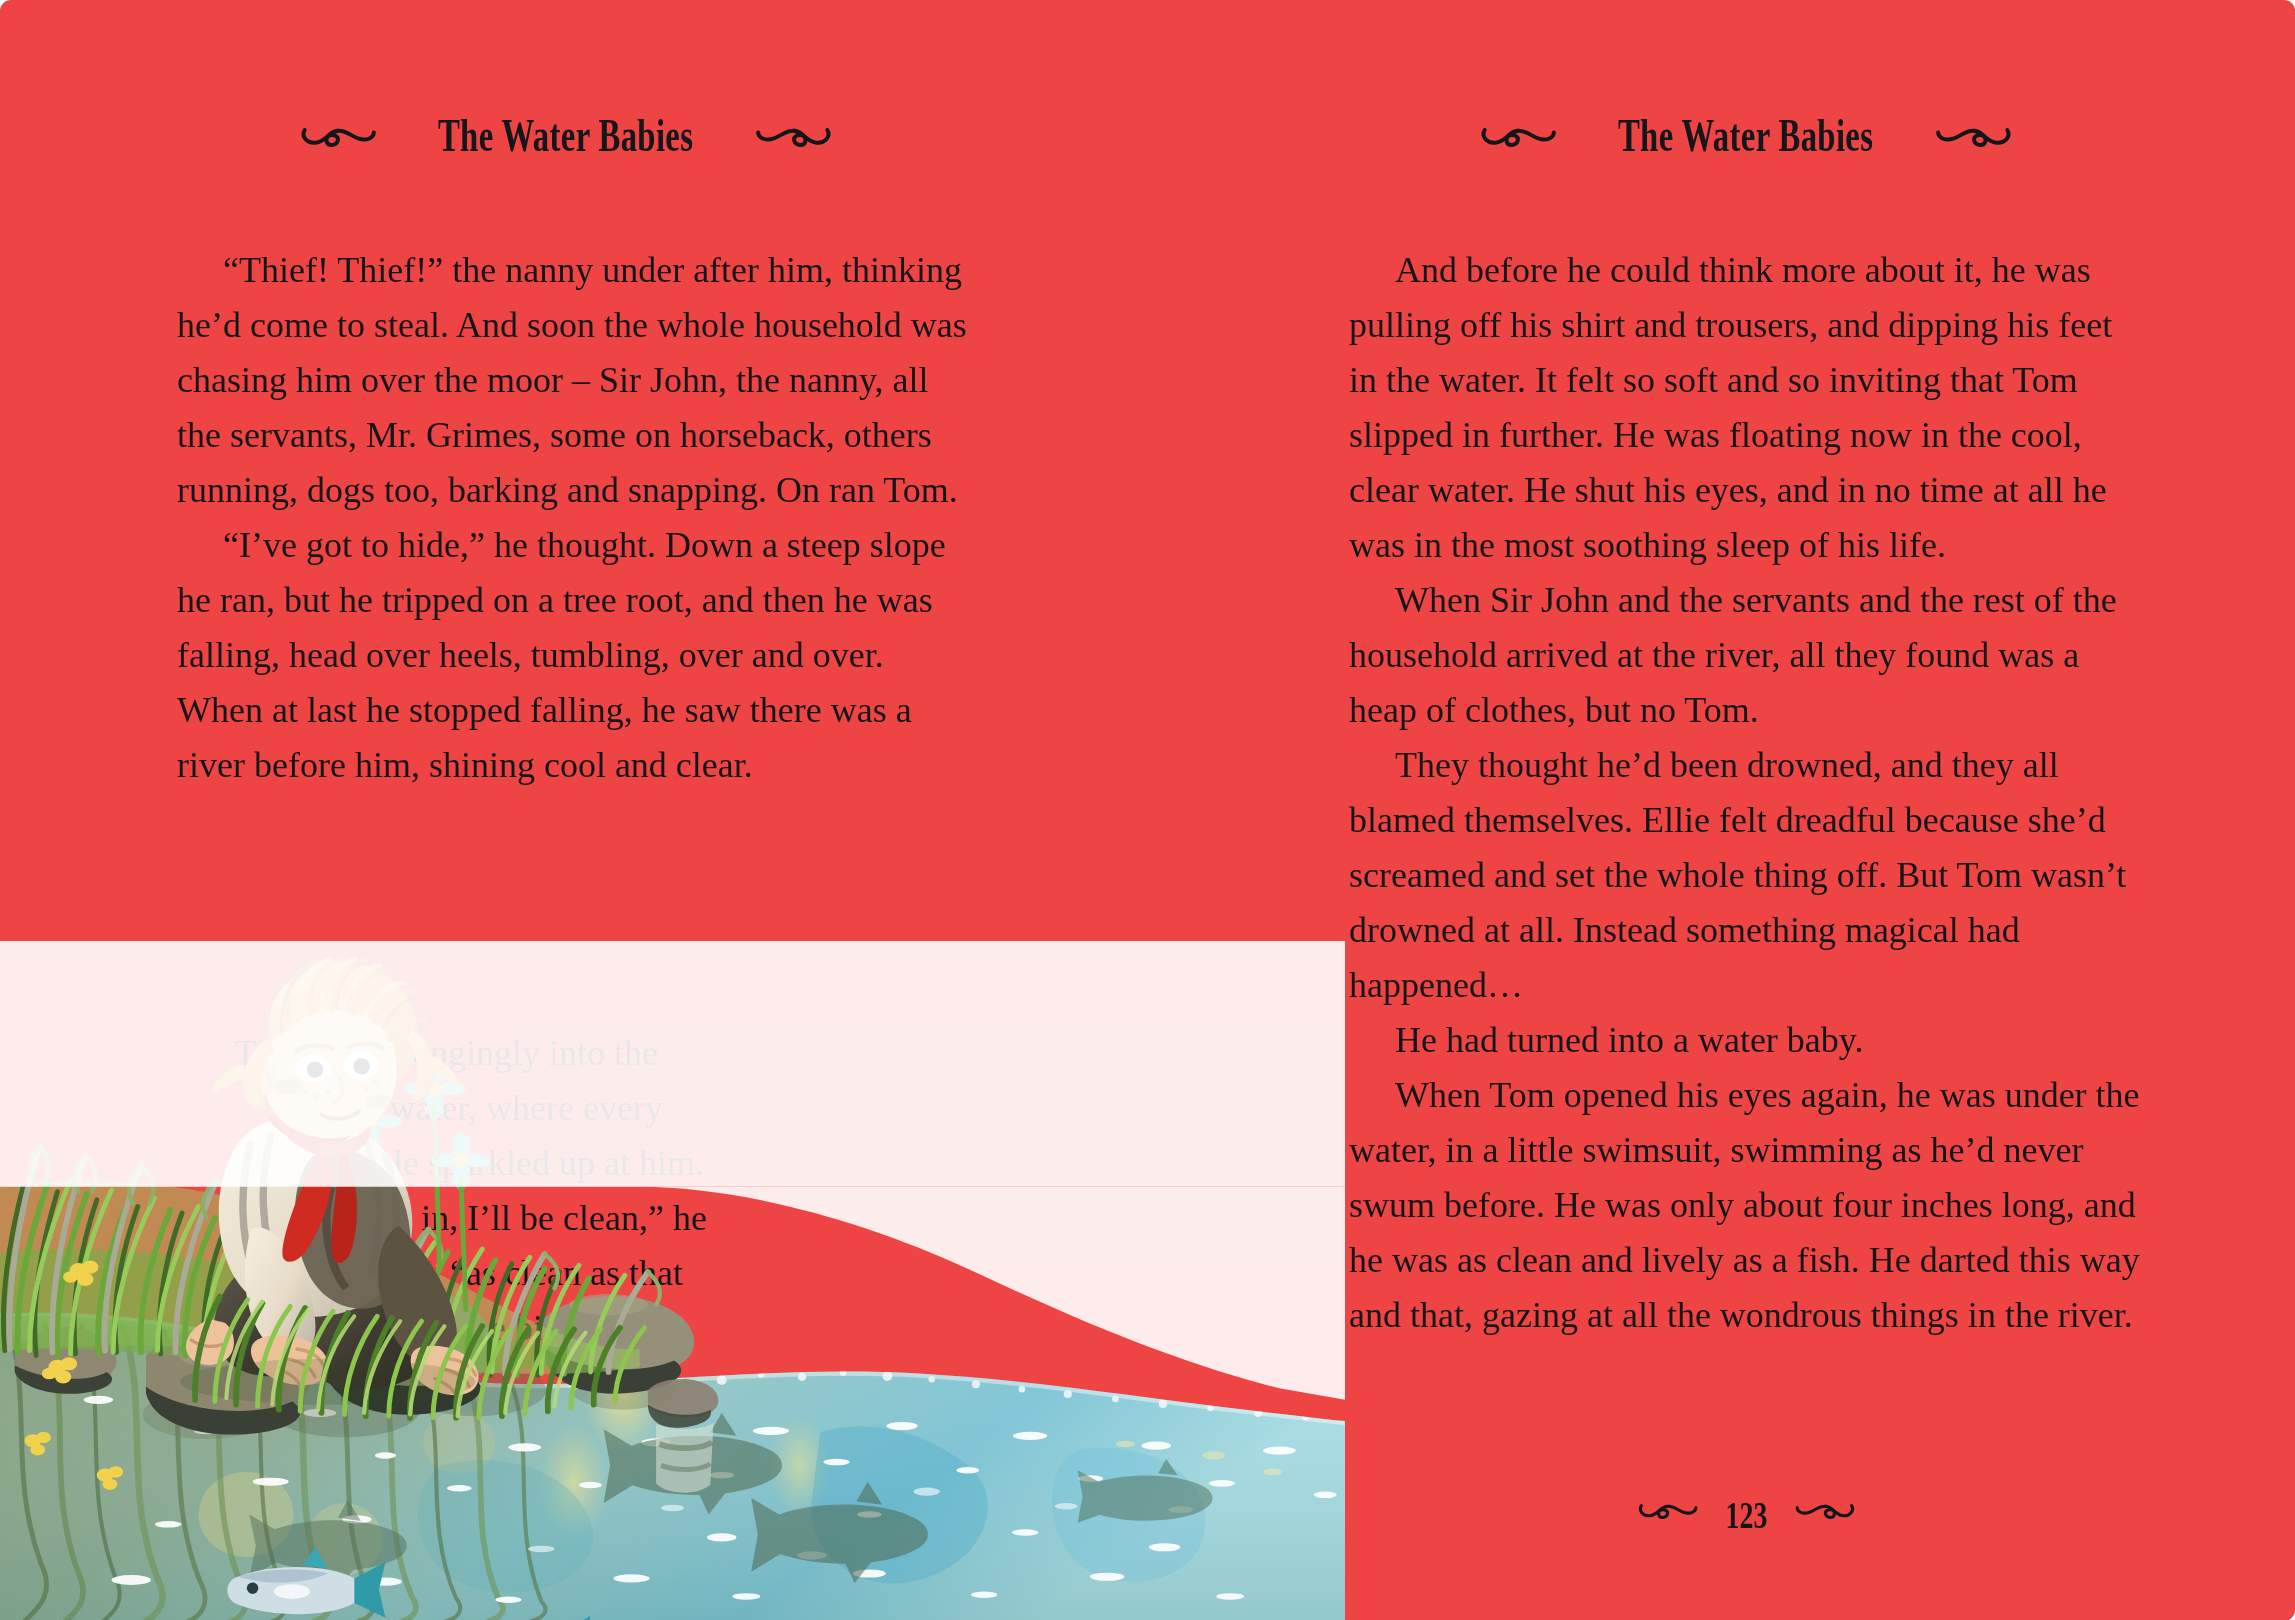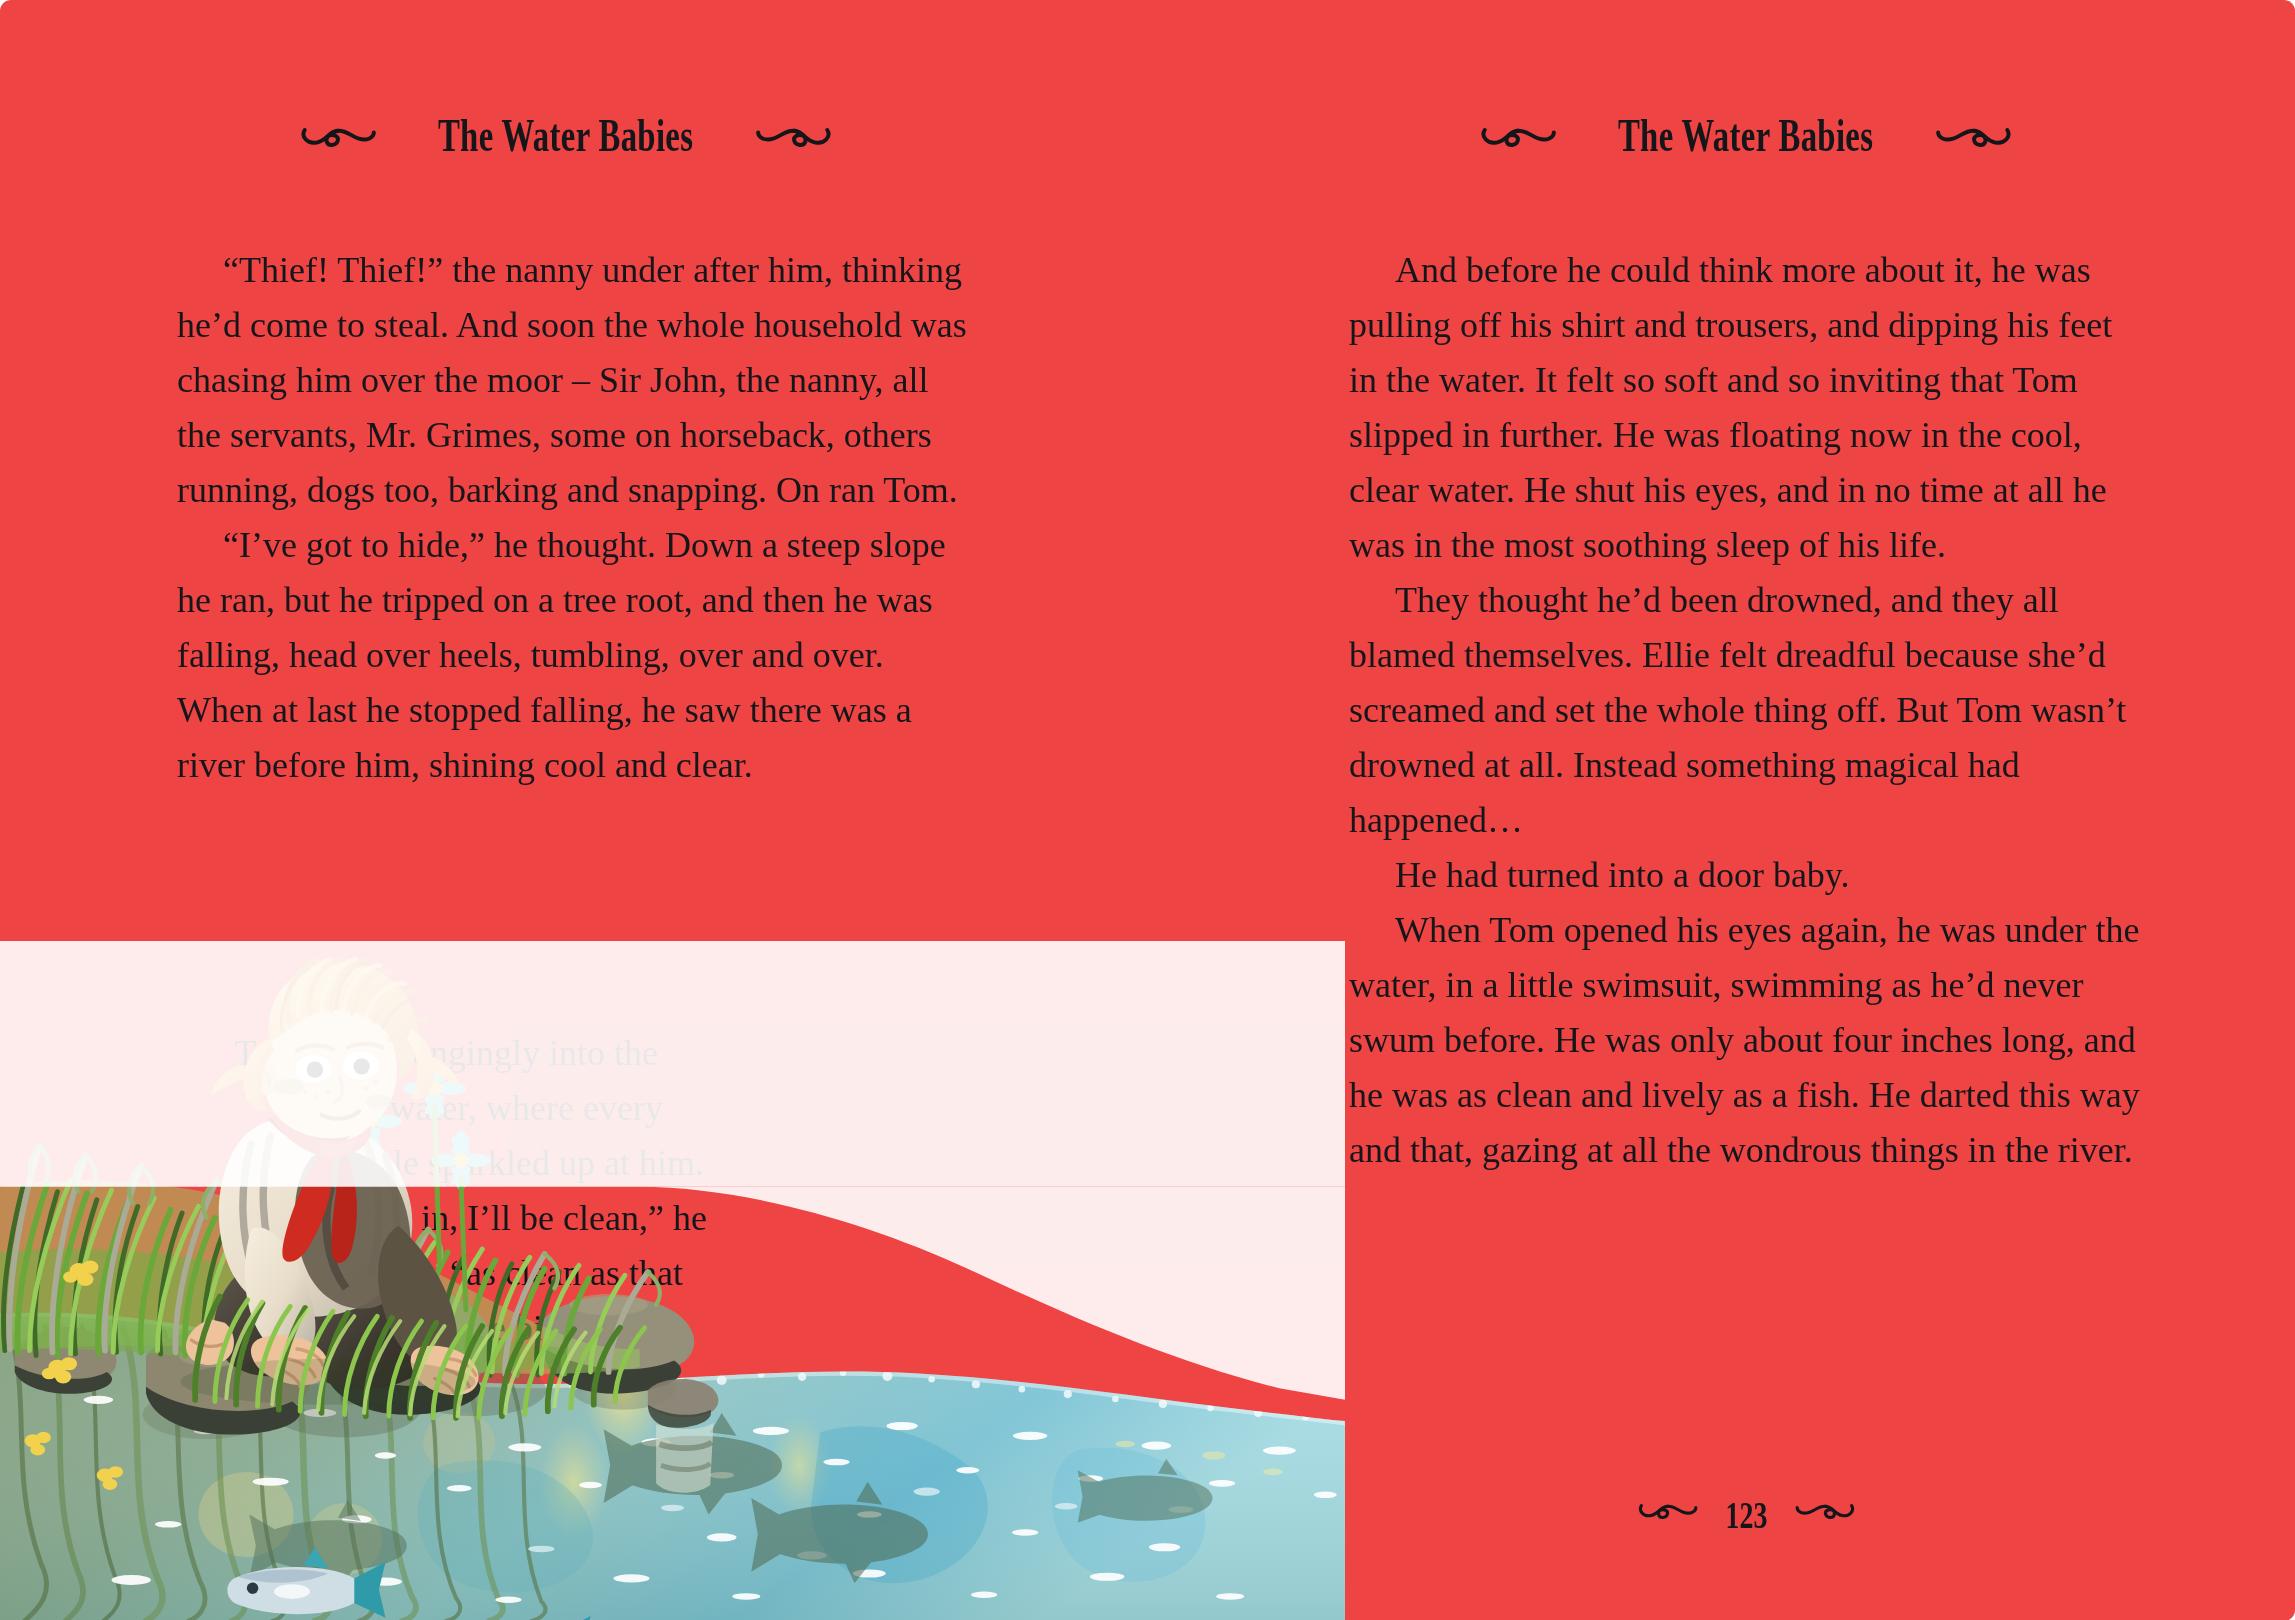--- a/index.html
+++ b/index.html
@@ -162,22 +162,23 @@
     <span>
       <svg class="flourish flip" viewBox="0 0 100 42" aria-hidden="true">
         <path d="M7 14 C 2 22, 10 32, 22 30 C 34 28, 38 16, 49 15 C 60 14, 66 22, 76 25 C 86 28, 95 24, 95 17"></path>
         <path d="M49 15 C 40 17, 33 23, 35 29 C 37 35, 47 34, 49 28 C 51 22, 44 19, 38 21"></path>
       </svg>
     </span>
   </div>
 
   <div class="col right">
     <p>And before he could think more about it, he was pulling off his shirt and trousers, and dipping his feet in the water. It felt so soft and so inviting that Tom slipped in further. He was floating now in the cool, clear water. He shut his eyes, and in no time at all he was in the most soothing sleep of his life.</p>
+    <p>When Sir John and the servants and the rest of the household arrived at the river, all they found was a heap of clothes, but no Tom.</p>
     <p>They thought he’d been drowned, and they all blamed themselves. Ellie felt dreadful because she’d screamed and set the whole thing off. But Tom wasn’t drowned at all. Instead something magical had happened…</p>
-    <p>He had turned into a door baby.</p>
+    <p>He had turned into a water baby.</p>
     <p>When Tom opened his eyes again, he was under the water, in a little swimsuit, swimming as he’d never swum before. He was only about four inches long, and he was as clean and lively as a fish. He darted this way and that, gazing at all the wondrous things in the river.</p>
   </div>
 
   <div class="folio">
     <span>
       <svg class="flourish" viewBox="0 0 100 42" aria-hidden="true">
         <path d="M7 14 C 2 22, 10 32, 22 30 C 34 28, 38 16, 49 15 C 60 14, 66 22, 76 25 C 86 28, 95 24, 95 17"></path>
         <path d="M49 15 C 40 17, 33 23, 35 29 C 37 35, 47 34, 49 28 C 51 22, 44 19, 38 21"></path>
       </svg>
     </span>

